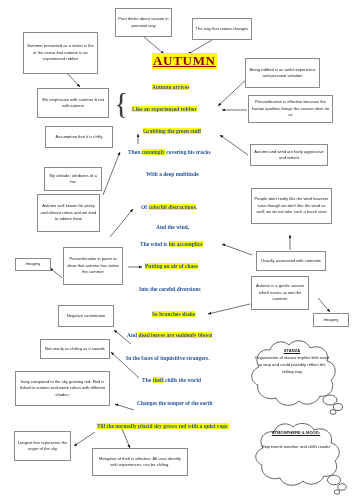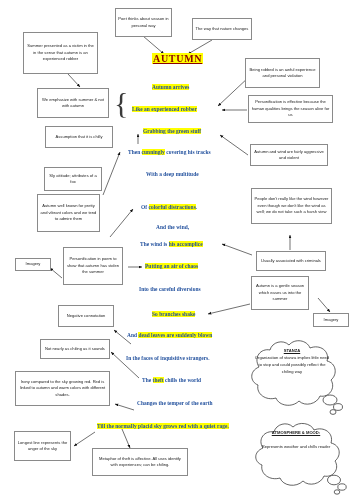--- a/index.html
+++ b/index.html
@@ -58,21 +58,21 @@
     color: #1f4e9c;
   }
   .poem.all-hl {
     background: #ffff00;
   }
   #title {
     position: absolute;
     color: #8b0000;
     font-family: "Liberation Serif", serif;
     font-weight: bold;
-    font-size: 10px;
+    font-size: 13px;
     text-decoration: underline;
     background: #ffff00;
     letter-spacing: 0.7px;
     padding: 0 1px;
   }
   
   .cloud {
     position: absolute;
   }
   .cloud .cloud-text {

